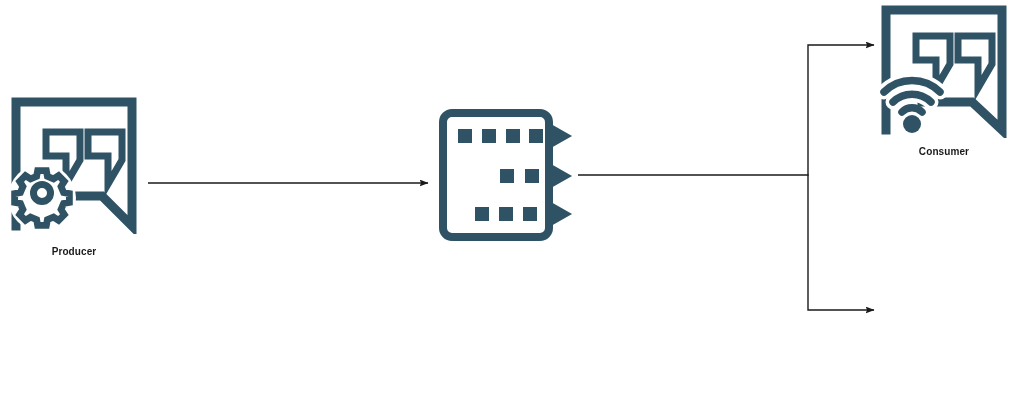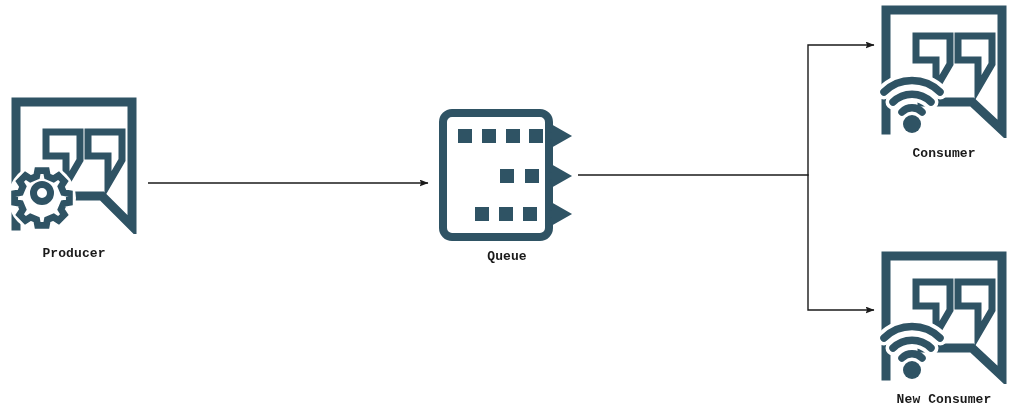--- a/index.html
+++ b/index.html
@@ -17,22 +17,22 @@
     background: #ffffff;
     overflow: hidden;
   }
   .node {
     position: absolute;
   }
   .node-label {
     position: absolute;
     width: 100%;
     text-align: center;
-    font-family: Liberation Mono, monospace;
-    font-size: 13px;
+    font-family: Liberation Sans, sans-serif;
+    font-size: 10px;
     font-weight: bold;
     color: #1a1a1a;
     letter-spacing: 0.1px;
     white-space: nowrap;
   }
   .icon-svg {
     display: block;
   }
   #edge-layer {
     position: absolute;
@@ -102,51 +102,34 @@
       <rect x="38" y="100" width="14" height="14" fill="#2f5364"></rect>
       <rect x="62" y="100" width="14" height="14" fill="#2f5364"></rect>
       <rect x="86" y="100" width="14" height="14" fill="#2f5364"></rect>
 
       <g stroke="#2f5364" stroke-width="7" fill="none" stroke-linecap="butt" stroke-linejoin="miter">
         <path d="M 114 21 L 128 29 L 114 37 M 112 29 L 126 29"></path>
         <path d="M 114 61 L 128 69 L 114 77 M 112 69 L 126 69"></path>
         <path d="M 114 99 L 128 107 L 114 115 M 112 107 L 126 107"></path>
       </g>
     </svg>
-    <div class="node-label" style="top:142px;">Queue</div>
   </div>
 
   <div class="node" style="left:878px; top:2px; width:132px; height:160px;">
     <svg class="icon-svg" width="132" height="136" viewBox="0 0 132 136" xmlns="http://www.w3.org/2000/svg">
       <path d="M 8 128 L 8 8 L 124 8 L 124 128 L 94 100 L 44 100" fill="none" stroke="#2f5364" stroke-width="9" stroke-linecap="square" stroke-linejoin="miter"></path>
       <path d="M 38 34 L 72 34 L 72 62 L 58 86 L 58 58 L 38 58 Z" fill="none" stroke="#2f5364" stroke-width="7" stroke-linejoin="miter"></path>
       <path d="M 80 34 L 114 34 L 114 62 L 100 86 L 100 58 L 80 58 Z" fill="none" stroke="#2f5364" stroke-width="7" stroke-linejoin="miter"></path>
 
       <g transform="translate(34,120)">
         <path d="M -28 -30 A 40 40 0 0 1 28 -30" fill="none" stroke="#ffffff" stroke-width="15" stroke-linecap="round"></path>
         <path d="M -19 -20 A 27 27 0 0 1 19 -20" fill="none" stroke="#ffffff" stroke-width="15" stroke-linecap="round"></path>
         <path d="M -28 -30 A 40 40 0 0 1 28 -30" fill="none" stroke="#2f5364" stroke-width="7.5" stroke-linecap="round"></path>
         <path d="M -19 -20 A 27 27 0 0 1 19 -20" fill="none" stroke="#2f5364" stroke-width="7.5" stroke-linecap="round"></path>
         <path d="M -10 -10 A 14 14 0 0 1 10 -10" fill="none" stroke="#2f5364" stroke-width="7.5" stroke-linecap="round"></path>
         <circle cx="0" cy="2" r="9" fill="#2f5364"></circle>
       </g>
     </svg>
     <div class="node-label" style="top:144px;">Consumer</div>
   </div>
 
-  <div class="node" style="left:878px; top:248px; width:132px; height:160px;">
-    <svg class="icon-svg" width="132" height="136" viewBox="0 0 132 136" xmlns="http://www.w3.org/2000/svg">
-      <path d="M 8 128 L 8 8 L 124 8 L 124 128 L 94 100 L 44 100" fill="none" stroke="#2f5364" stroke-width="9" stroke-linecap="square" stroke-linejoin="miter"></path>
-      <path d="M 38 34 L 72 34 L 72 62 L 58 86 L 58 58 L 38 58 Z" fill="none" stroke="#2f5364" stroke-width="7" stroke-linejoin="miter"></path>
-      <path d="M 80 34 L 114 34 L 114 62 L 100 86 L 100 58 L 80 58 Z" fill="none" stroke="#2f5364" stroke-width="7" stroke-linejoin="miter"></path>
-      <g transform="translate(34,120)">
-        <path d="M -28 -30 A 40 40 0 0 1 28 -30" fill="none" stroke="#ffffff" stroke-width="15" stroke-linecap="round"></path>
-        <path d="M -19 -20 A 27 27 0 0 1 19 -20" fill="none" stroke="#ffffff" stroke-width="15" stroke-linecap="round"></path>
-        <path d="M -28 -30 A 40 40 0 0 1 28 -30" fill="none" stroke="#2f5364" stroke-width="7.5" stroke-linecap="round"></path>
-        <path d="M -19 -20 A 27 27 0 0 1 19 -20" fill="none" stroke="#2f5364" stroke-width="7.5" stroke-linecap="round"></path>
-        <path d="M -10 -10 A 14 14 0 0 1 10 -10" fill="none" stroke="#2f5364" stroke-width="7.5" stroke-linecap="round"></path>
-        <circle cx="0" cy="2" r="9" fill="#2f5364"></circle>
-      </g>
-    </svg>
-    <div class="node-label" style="top:144px;">New Consumer</div>
-  </div>
 
 </div>
 
 </body></html>

